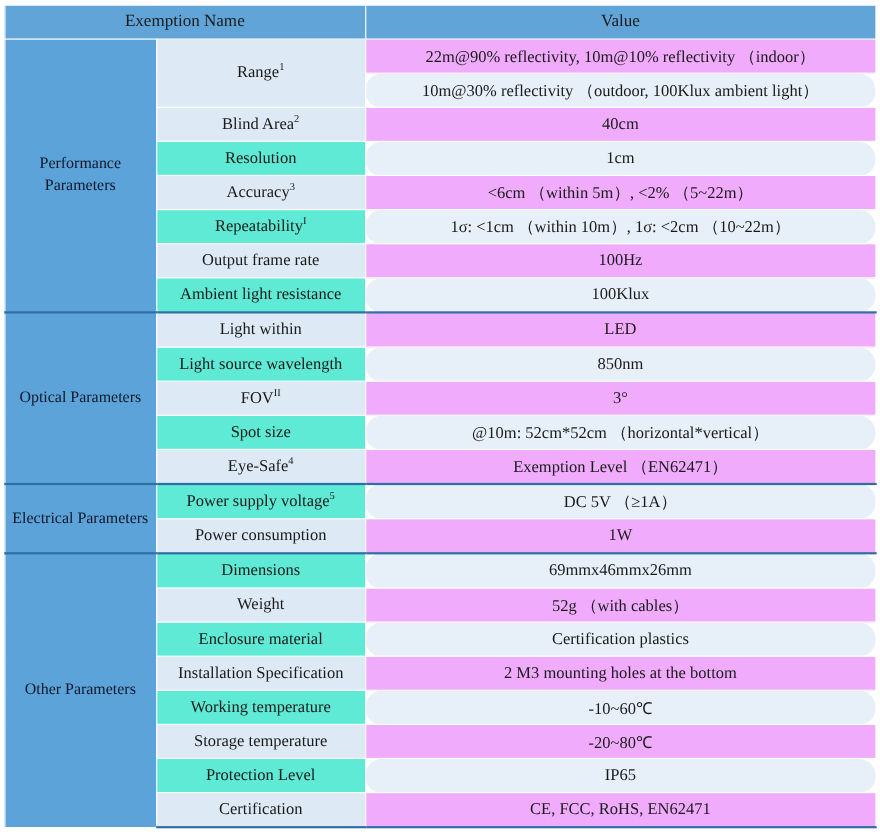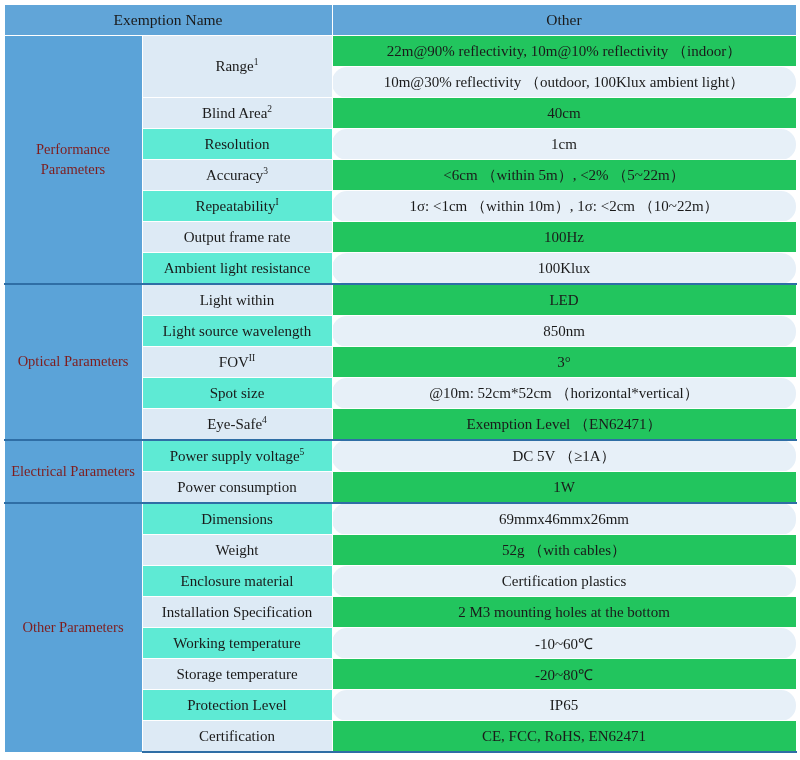--- a/index.html
+++ b/index.html
@@ -29,36 +29,36 @@
   }
   .hdr {
     background: #61a5d8;
     color: #1a1a1a;
     font-weight: bold;
     font-size: 15.5px;
     height: 30px;
   }
   .grp {
     background: #5ba3d8;
-    color: #7f1d1d;
+    color: #0f172a;
     font-weight: bold;
     font-size: 14.5px;
     line-height: 1.35;
   }
   .pname {
     background: #ddeaf5;
     font-size: 15px;
     height: 30px;
     margin-top: 14px;
   }
   .pname.alt {
     background: #5eead4;
   }
   .pval {
-    background: #22c55e;
+    background: #f0abfc;
     font-size: 15px;
     height: 30px;
   }
   .pval.alt {
     background: #e7f0f8;
     border-radius: 15px;
   }
   .outer-line-top {
     border-top: 2px solid #2e5f8a;
   }
@@ -77,21 +77,21 @@
 
 <table class="spec-table">
   <colgroup>
     <col class="col-group">
     <col class="col-name">
     <col class="col-value">
   </colgroup>
   <thead>
     <tr>
       <th class="hdr outer-line-top" colspan="2">Exemption Name</th>
-      <th class="hdr outer-line-top">Other</th>
+      <th class="hdr outer-line-top">Value</th>
     </tr>
   </thead>
   <tbody id="table-body">
       <tr>
         <td class="grp" rowspan="8">Performance Parameters</td>
         <td class="pname" rowspan="2"><span>Range</span><sup>1</sup></td>
         <td class="pval">22m@90% reflectivity, 10m@10% reflectivity （indoor）</td>
       </tr>
       <tr>
         <td class="pval alt">10m@30% reflectivity （outdoor, 100Klux ambient light）</td>

